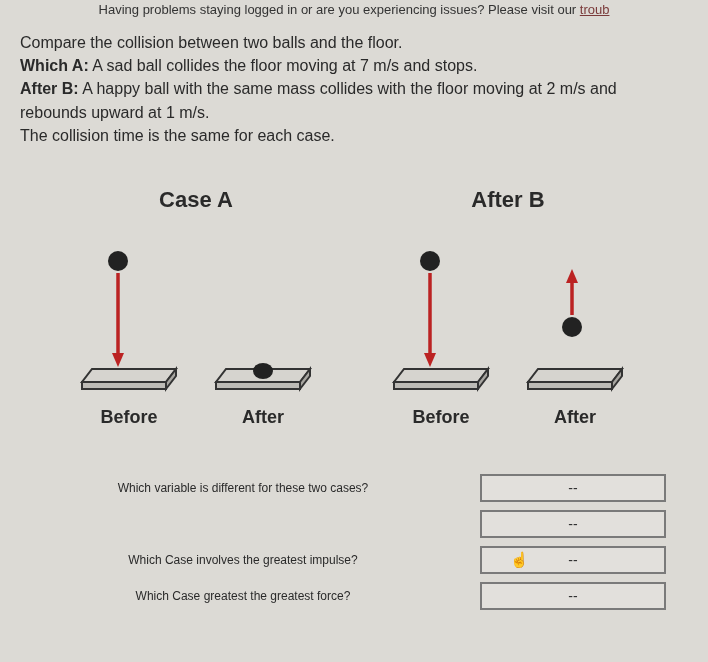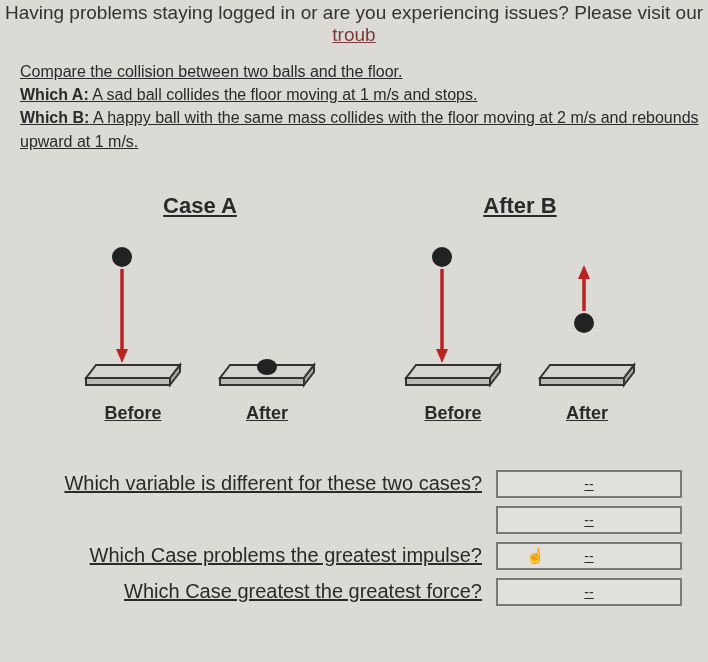--- a/index.html
+++ b/index.html
@@ -5,32 +5,31 @@
     * { box-sizing: border-box; margin: 0; padding: 0; }
     body {
       font-family: Arial, Helvetica, sans-serif;
       background: #dcdad5;
       width: 708px;
       height: 662px;
       overflow: hidden;
       color: #2a2a2a;
     }
     .banner {
-      font-size: 19px;
+      font-size: 13px;
       text-align: center;
       padding: 2px 0 8px 0;
       color: #333;
     }
     .banner .link {
       text-decoration: underline;
       color: #7a3a3a;
     }
     .content {
-      padding: 6px 8px 0 20px;
-      text-decoration: underline;
+      padding: 6px 24px 0 20px;
     }
     .problem-text {
       font-size: 16px;
       line-height: 1.45;
     }
     .problem-text b { font-weight: 700; }
     .diagram-row {
       display: flex;
       justify-content: space-around;
       margin-top: 40px;
@@ -38,21 +37,21 @@
     }
     .case-block {
       display: flex;
       flex-direction: column;
       align-items: center;
       width: 290px;
     }
     .case-title {
       font-weight: 700;
       font-size: 22px;
-      margin-bottom: 26px;
+      margin-bottom: 36px;
     }
     .subrow {
       display: flex;
       gap: 24px;
     }
     .subcol {
       display: flex;
       flex-direction: column;
       align-items: center;
     }
@@ -67,22 +66,22 @@
       padding-right: 18px;
     }
     .qrow {
       display: flex;
       align-items: center;
       justify-content: flex-end;
       gap: 14px;
       margin-bottom: 8px;
     }
     .qtext {
-      font-size: 20px;
-      text-align: right;
+      font-size: 12px;
+      text-align: center;
       flex: 1;
     }
     .answer-box {
       width: 186px;
       height: 28px;
       border: 2px solid #7a7a7a;
       background: #e2e0dc;
       display: flex;
       align-items: center;
       justify-content: center;
@@ -102,25 +101,26 @@
 
 <div class="banner">
   <span>Having problems staying logged in or are you experiencing issues? Please visit our </span><span class="link">troub</span>
 </div>
 
 <div class="content">
 
   <div class="problem-text">
     <div>Compare the collision between two balls and the floor.</div>
     <div>
-      <b>Which A:</b><span> A sad ball collides the floor moving at 1 m/s and stops.</span>
+      <b>Which A:</b><span> A sad ball collides the floor moving at 7 m/s and stops.</span>
     </div>
     <div>
-      <b>Which B:</b><span> A happy ball with the same mass collides with the floor moving at 2 m/s and rebounds upward at 1 m/s.</span>
-    </div>
+      <b>After B:</b><span> A happy ball with the same mass collides with the floor moving at 2 m/s and rebounds upward at 1 m/s.</span>
+    </div>
+    <div>The collision time is the same for each case.</div>
   </div>
 
   <div class="diagram-row">
 
     <div class="case-block">
       <div class="case-title">Case A</div>
       <div class="subrow">
         <div class="subcol">
           <svg class="diagram-svg" width="110" height="150">
 
@@ -186,21 +186,21 @@
       <div class="answer-box">
         <span>--</span>
       </div>
     </div>
     <div class="qrow">
       <div class="answer-box">
         <span>--</span>
       </div>
     </div>
     <div class="qrow">
-      <div class="qtext">Which Case problems the greatest impulse?</div>
+      <div class="qtext">Which Case involves the greatest impulse?</div>
       <div class="answer-box">
         <span class="cursor-hand">☝</span>
         <span>--</span>
       </div>
     </div>
     <div class="qrow">
       <div class="qtext">Which Case greatest the greatest force?</div>
       <div class="answer-box">
         <span>--</span>
       </div>

